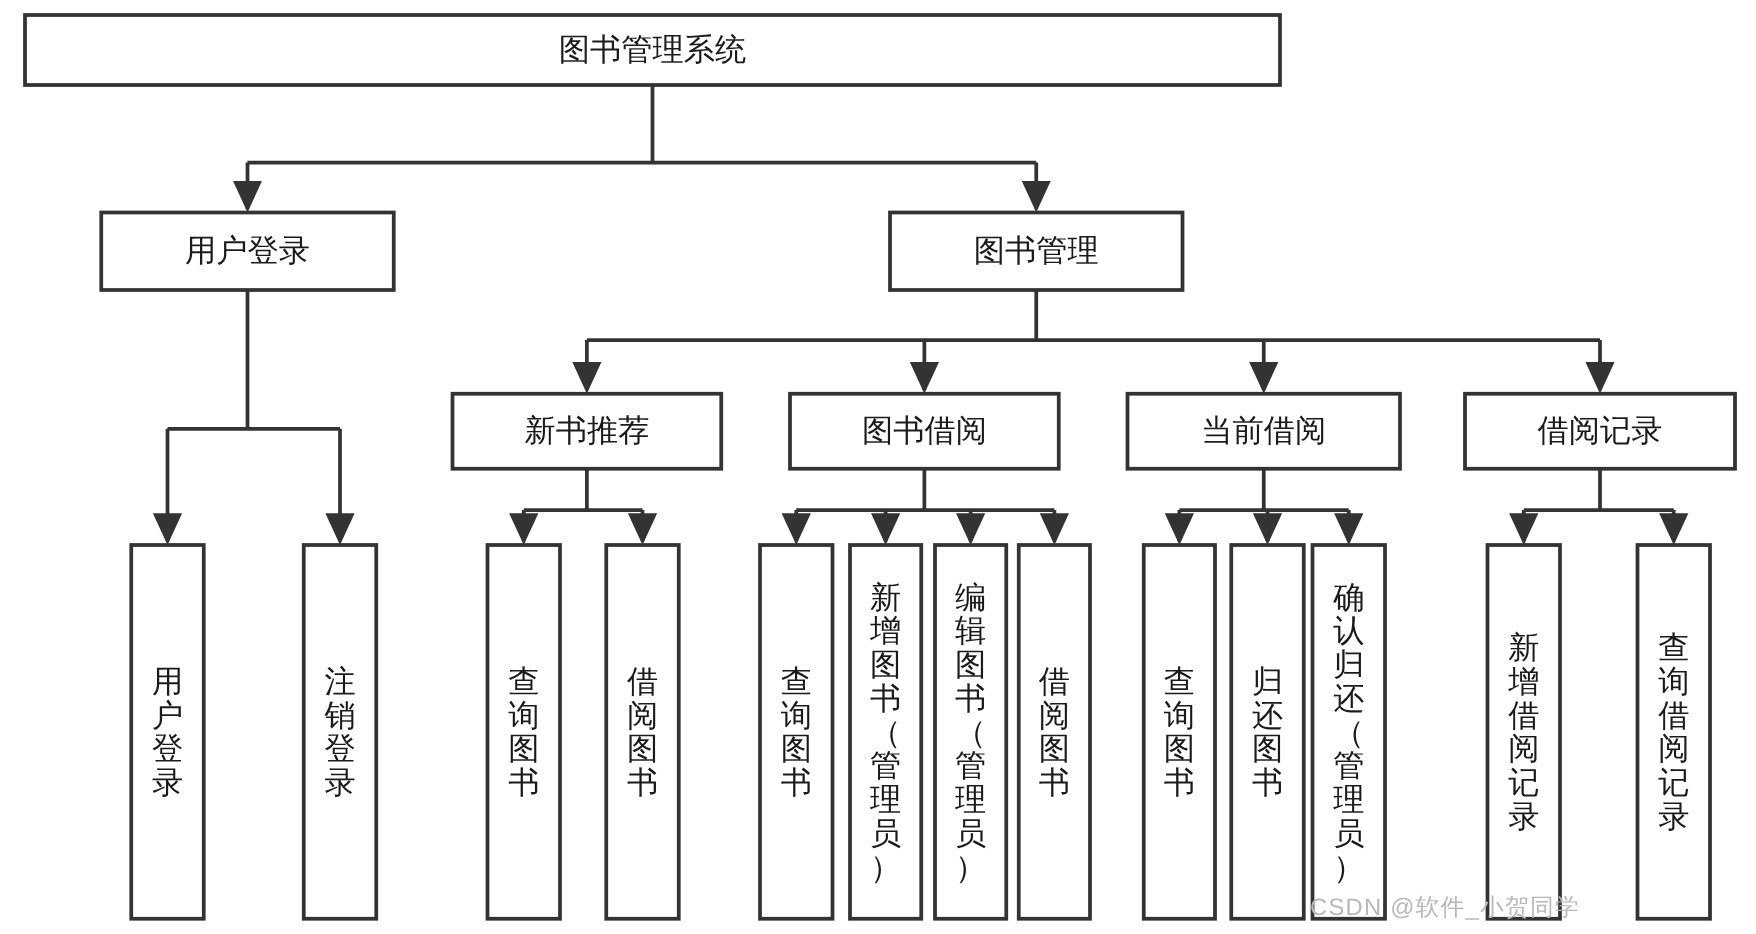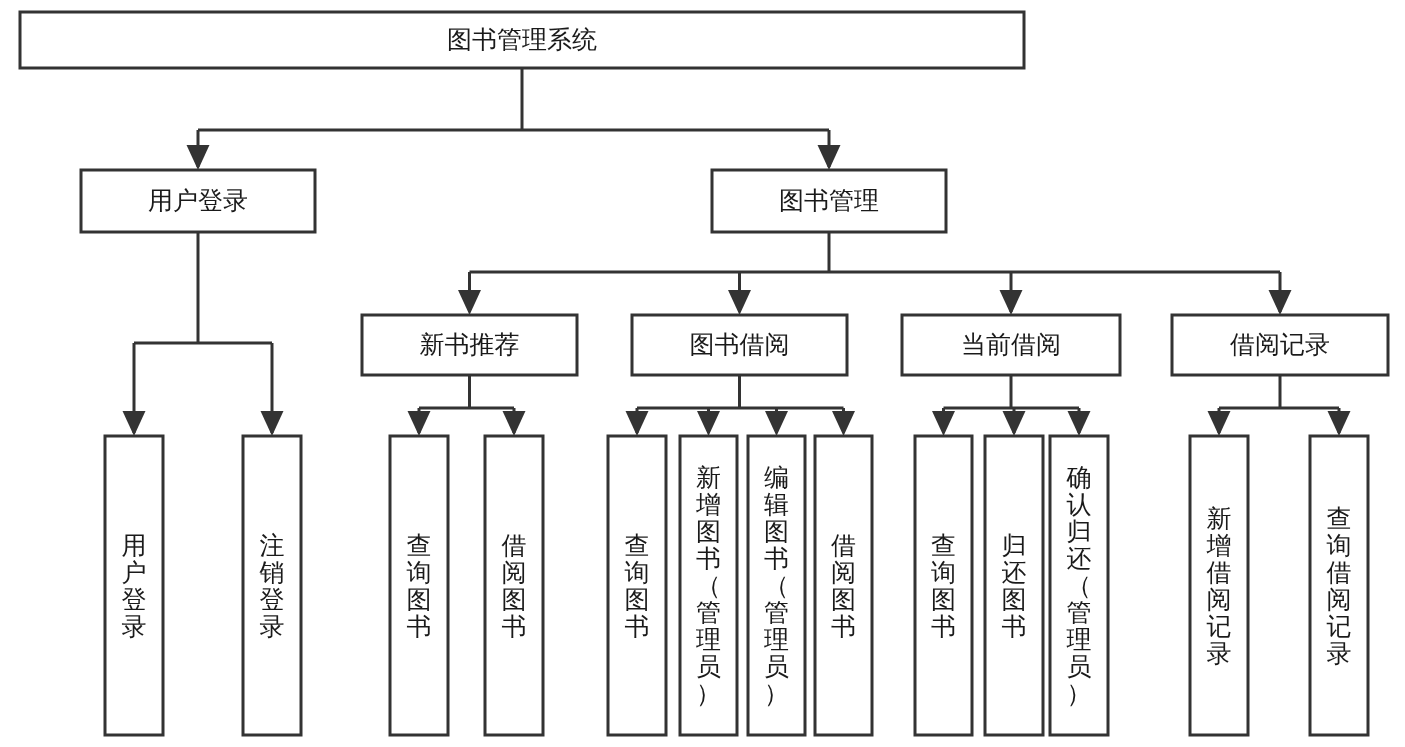--- a/index.html
+++ b/index.html
@@ -183,13 +183,14 @@
         <g>
           <rect x="1190" y="436" width="58" height="299" class="node-box"></rect>
           <text x="1219" y="526.5" class="node-label-v"><tspan x="1219" dy="0">新</tspan><tspan x="1219" dy="27">增</tspan><tspan x="1219" dy="27">借</tspan><tspan x="1219" dy="27">阅</tspan><tspan x="1219" dy="27">记</tspan><tspan x="1219" dy="27">录</tspan></text>
         </g>
         <g>
           <rect x="1310" y="436" width="58" height="299" class="node-box"></rect>
           <text x="1339" y="526.5" class="node-label-v"><tspan x="1339" dy="0">查</tspan><tspan x="1339" dy="27">询</tspan><tspan x="1339" dy="27">借</tspan><tspan x="1339" dy="27">阅</tspan><tspan x="1339" dy="27">记</tspan><tspan x="1339" dy="27">录</tspan></text>
         </g>
       </g>
   </svg>
+  <div class="watermark">CSDN @软件_小贺同学</div>
 </div>
 
 </body></html>

